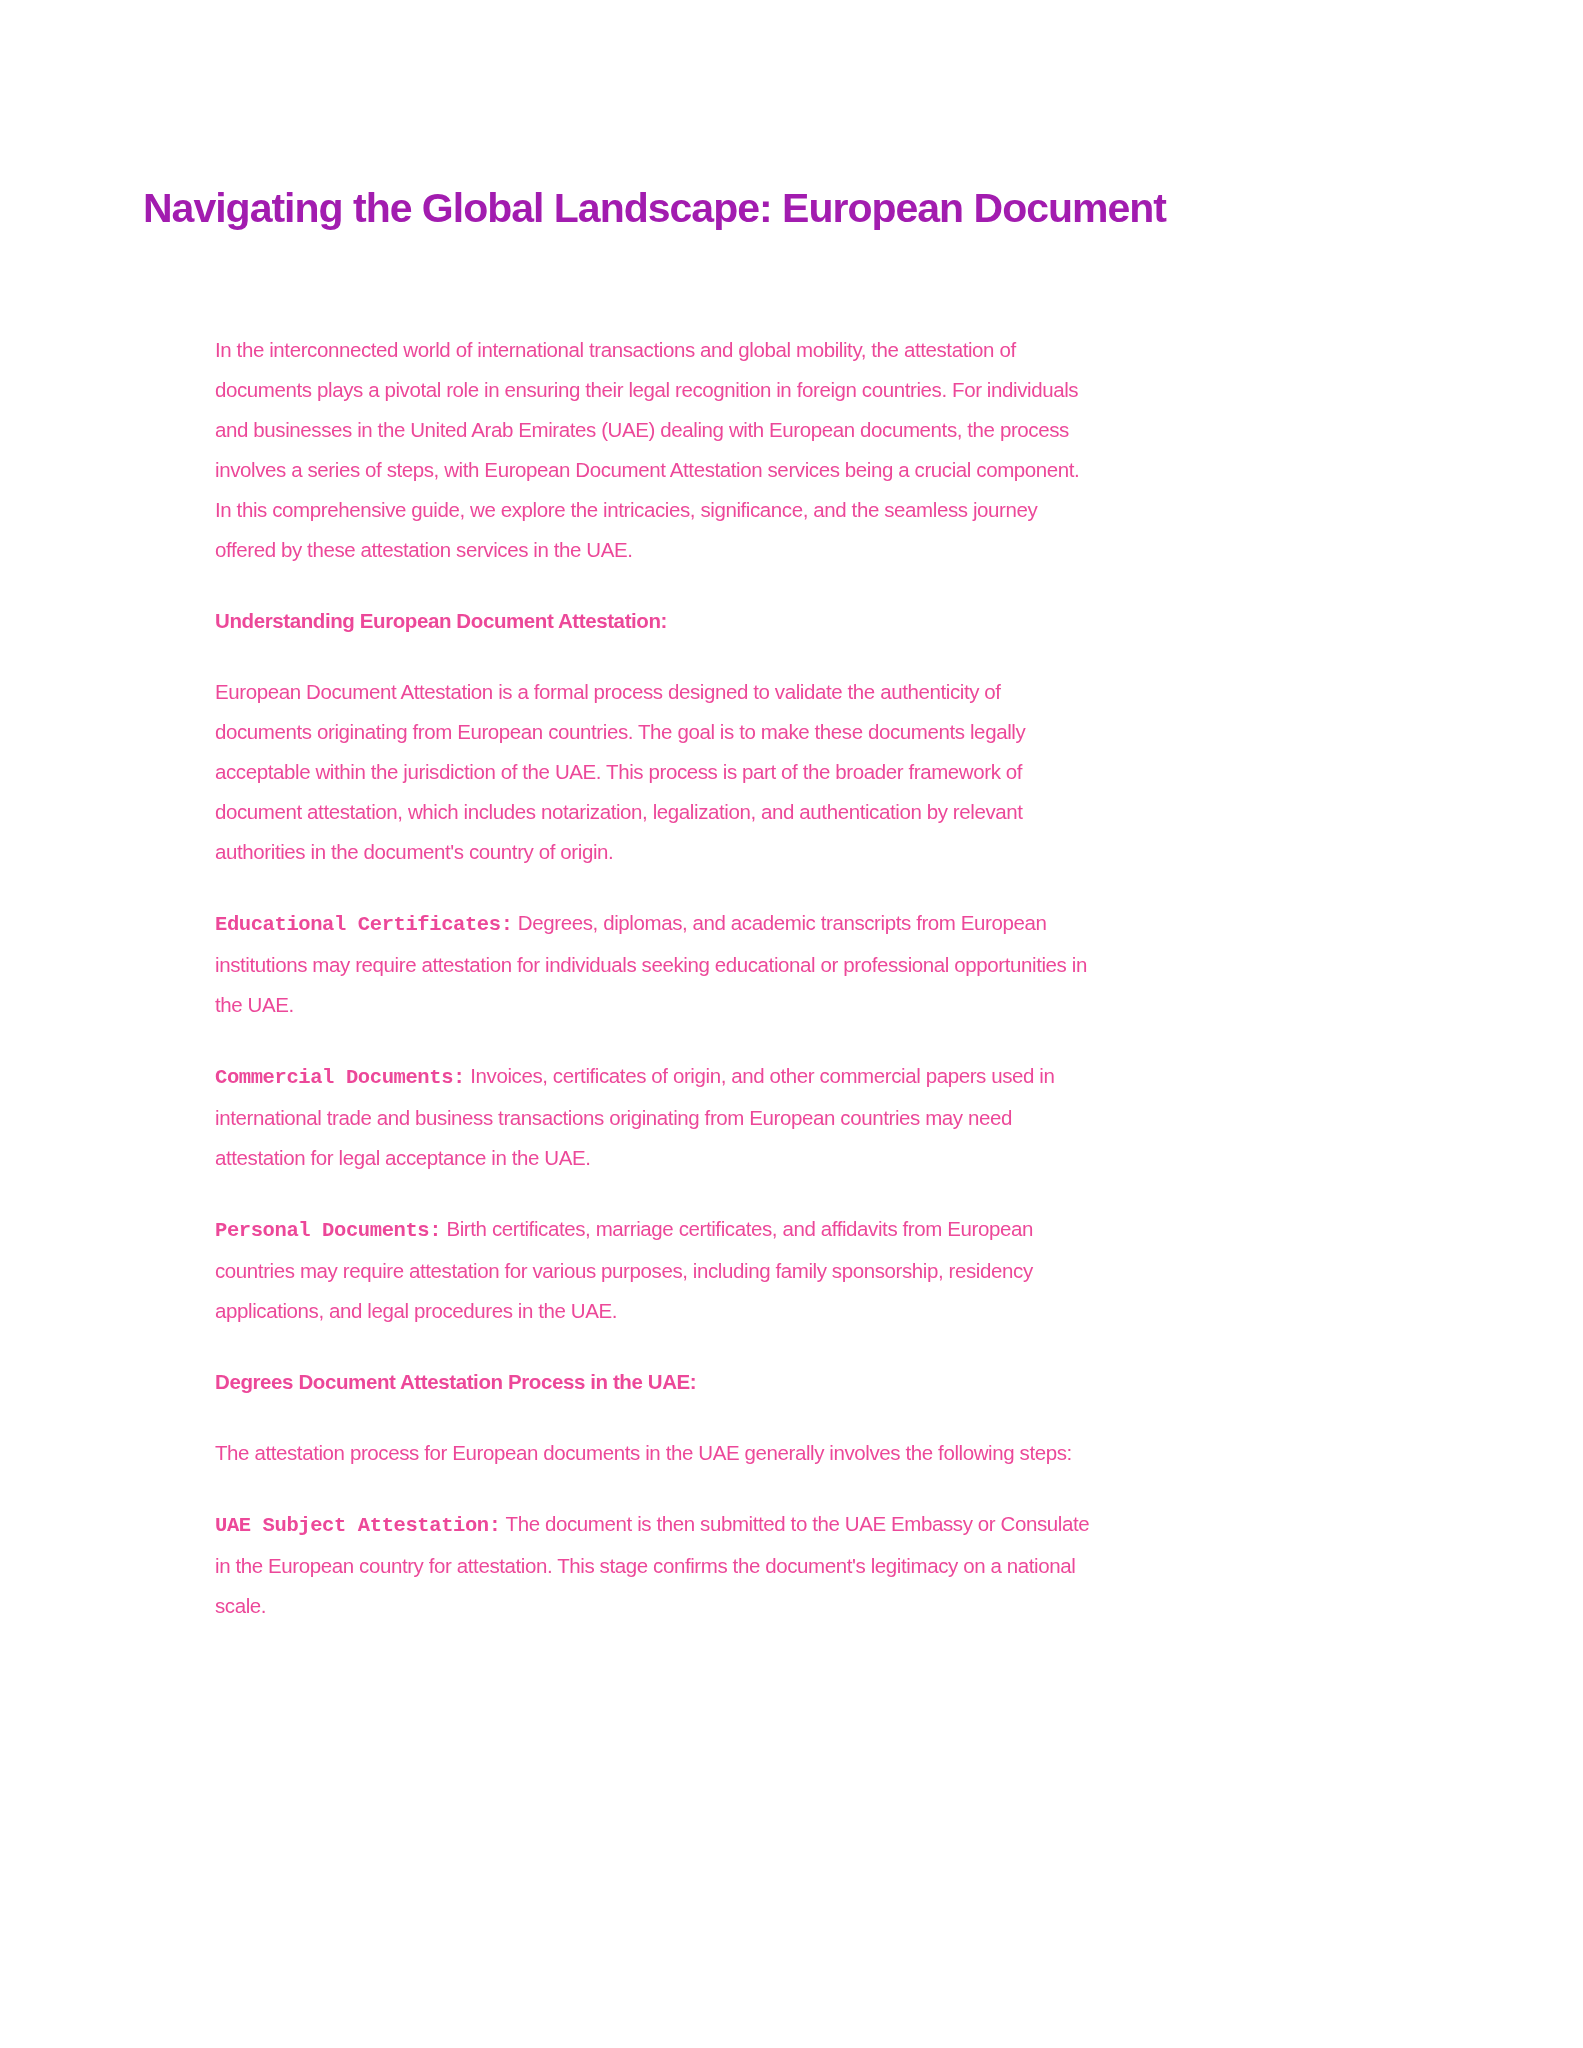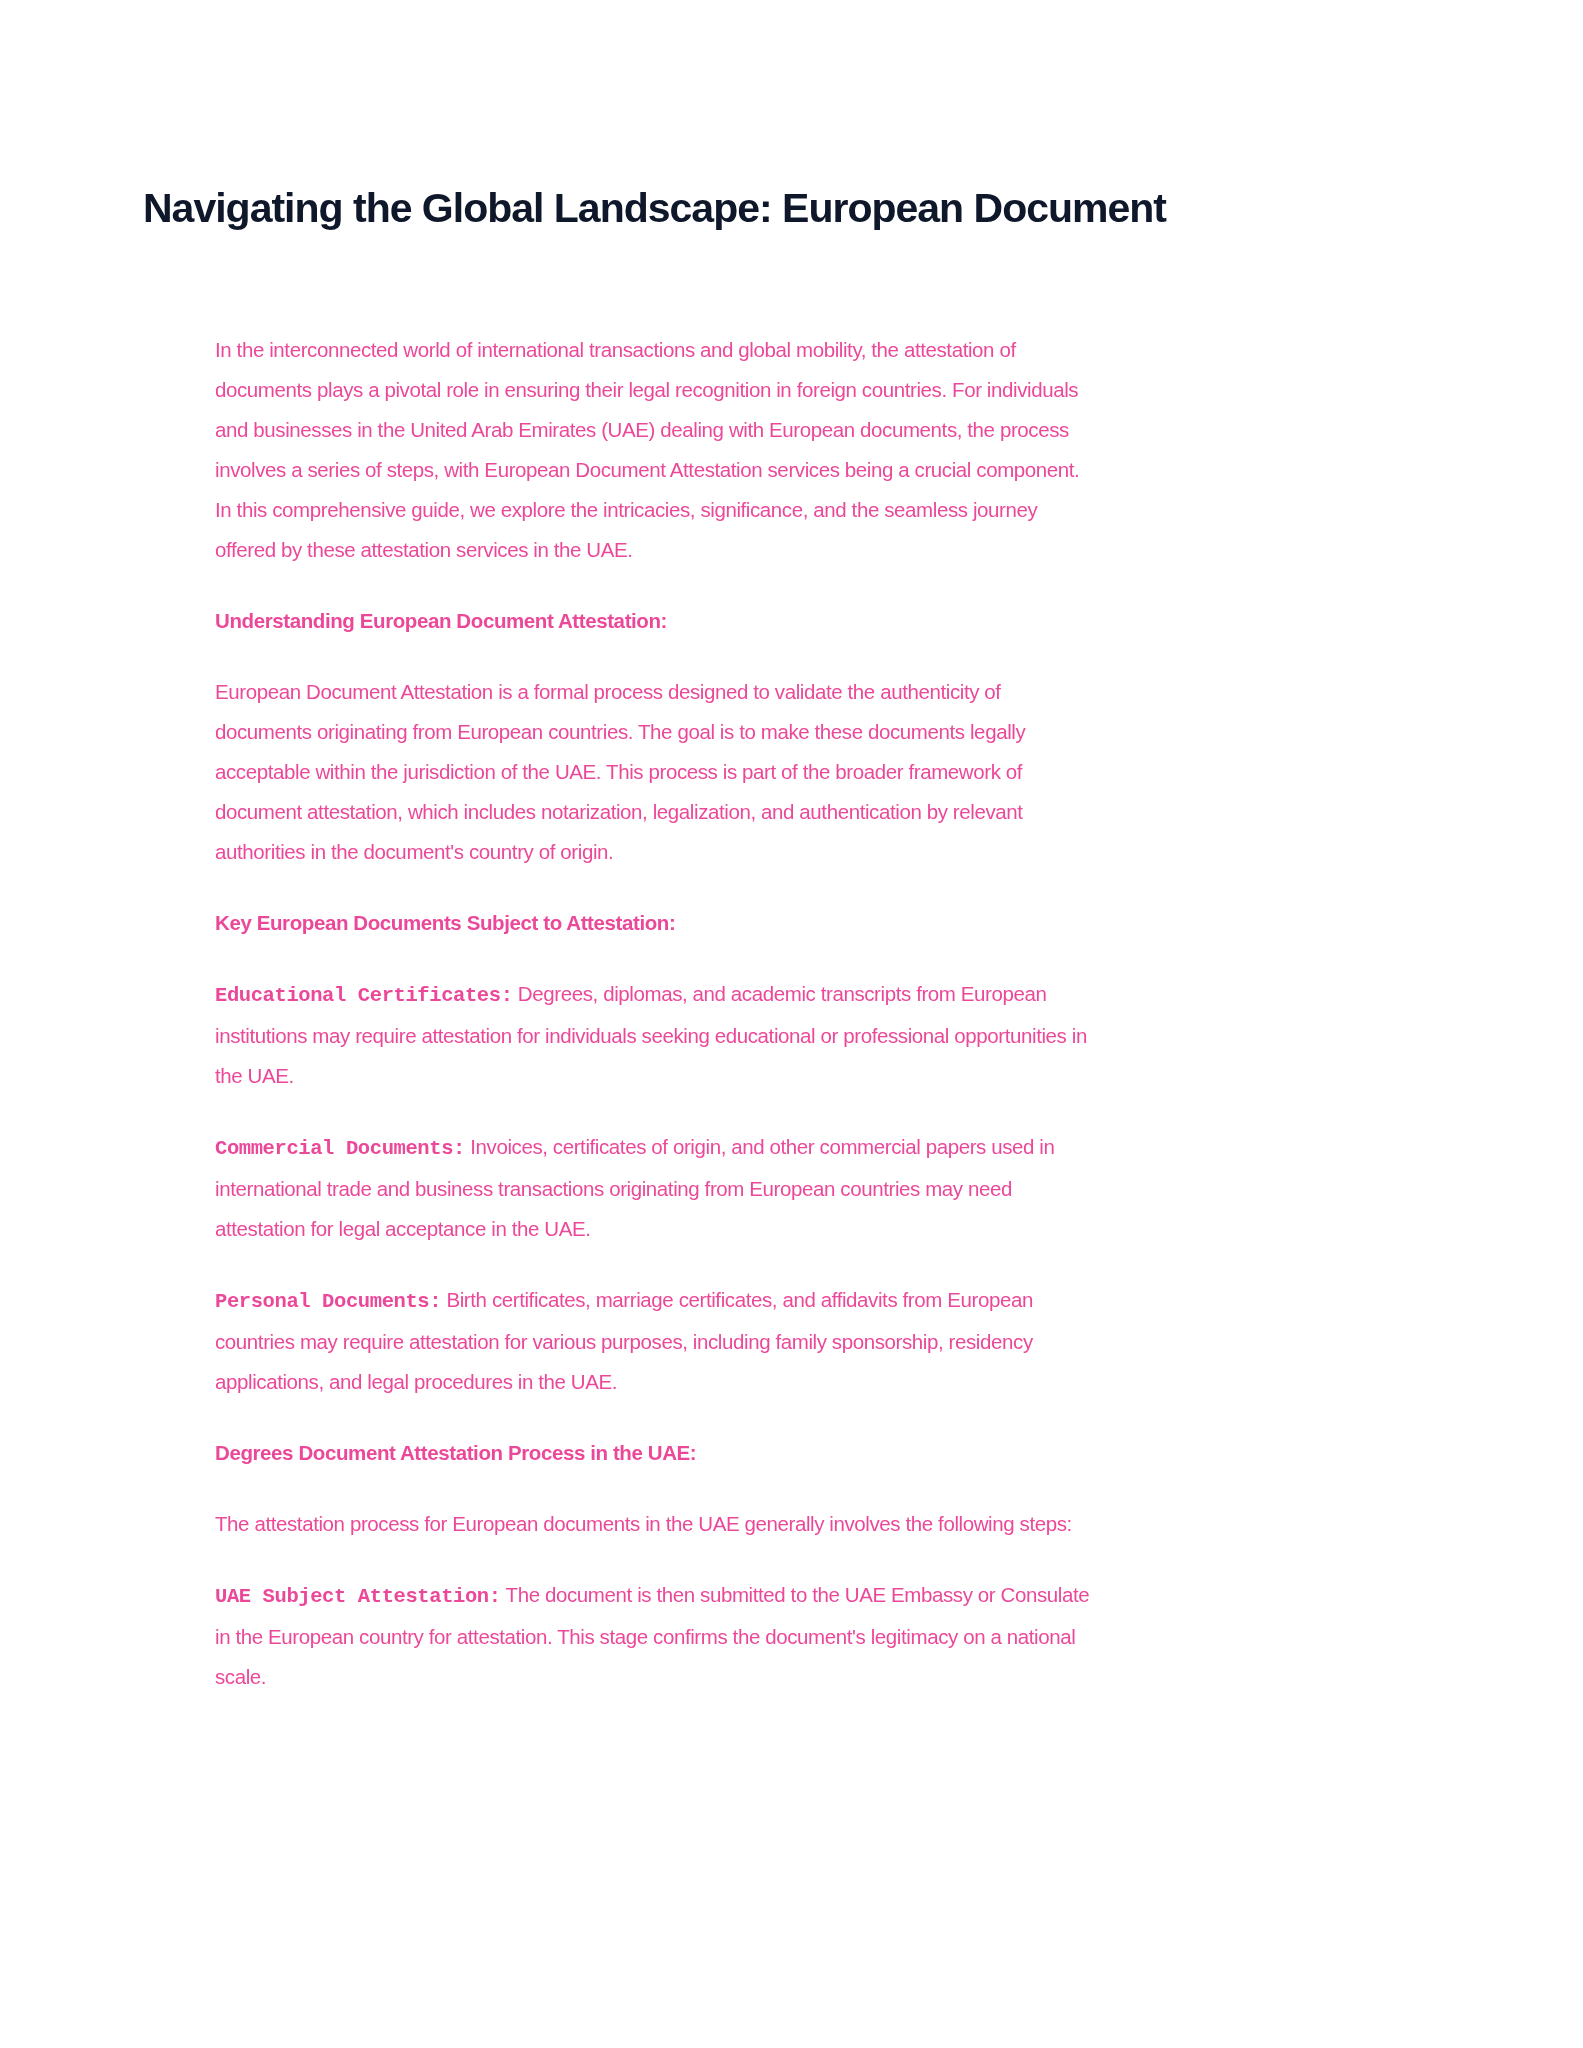--- a/index.html
+++ b/index.html
@@ -18,21 +18,21 @@
   }
   .title {
     position: absolute;
     left: 143px;
     top: 178px;
     margin: 0;
     font-size: 41px;
     font-weight: bold;
     line-height: 61px;
     letter-spacing: -1px;
-    color: #0f172a;
+    color: #a21caf;
   }
   .title .tl {
     display: block;
     white-space: nowrap;
   }
   .body-col {
     position: absolute;
     left: 215px;
     top: 330px;
     width: 880px;
@@ -64,21 +64,20 @@
   </h1>
 
   <div class="body-col">
 
     <p>In the interconnected world of international transactions and global mobility, the attestation of documents plays a pivotal role in ensuring their legal recognition in foreign countries. For individuals and businesses in the United Arab Emirates (UAE) dealing with European documents, the process involves a series of steps, with European Document Attestation services being a crucial component. In this comprehensive guide, we explore the intricacies, significance, and the seamless journey offered by these attestation services in the UAE.</p>
 
     <h2>Understanding European Document Attestation:</h2>
 
     <p>European Document Attestation is a formal process designed to validate the authenticity of documents originating from European countries. The goal is to make these documents legally acceptable within the jurisdiction of the UAE. This process is part of the broader framework of document attestation, which includes notarization, legalization, and authentication by relevant authorities in the document's country of origin.</p>
 
-    <h2>Key European Documents Subject to Attestation:</h2>
 
     <p><strong>Educational Certificates:</strong> <span>Degrees, diplomas, and academic transcripts from European institutions may require attestation for individuals seeking educational or professional opportunities in the UAE.</span></p>
 
     <p><strong>Commercial Documents:</strong> <span>Invoices, certificates of origin, and other commercial papers used in international trade and business transactions originating from European countries may need attestation for legal acceptance in the UAE.</span></p>
 
     <p><strong>Personal Documents:</strong> <span>Birth certificates, marriage certificates, and affidavits from European countries may require attestation for various purposes, including family sponsorship, residency applications, and legal procedures in the UAE.</span></p>
 
     <h2>Degrees Document Attestation Process in the UAE:</h2>
 
     <p>The attestation process for European documents in the UAE generally involves the following steps:</p>

